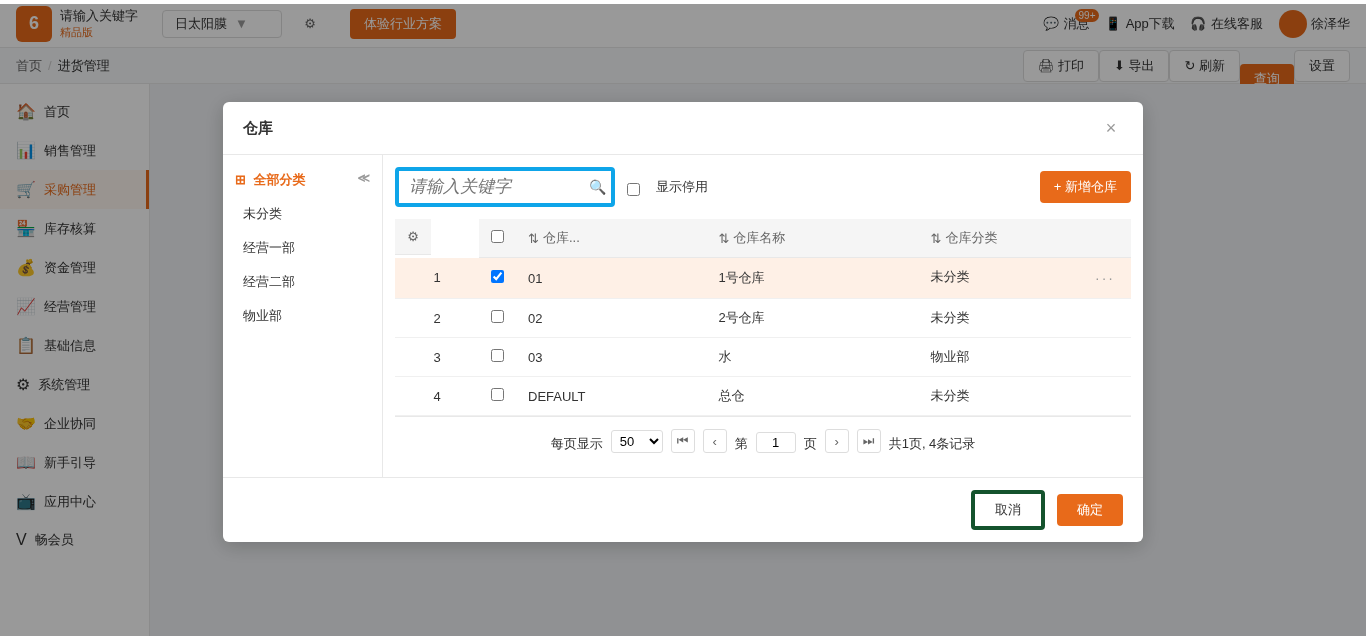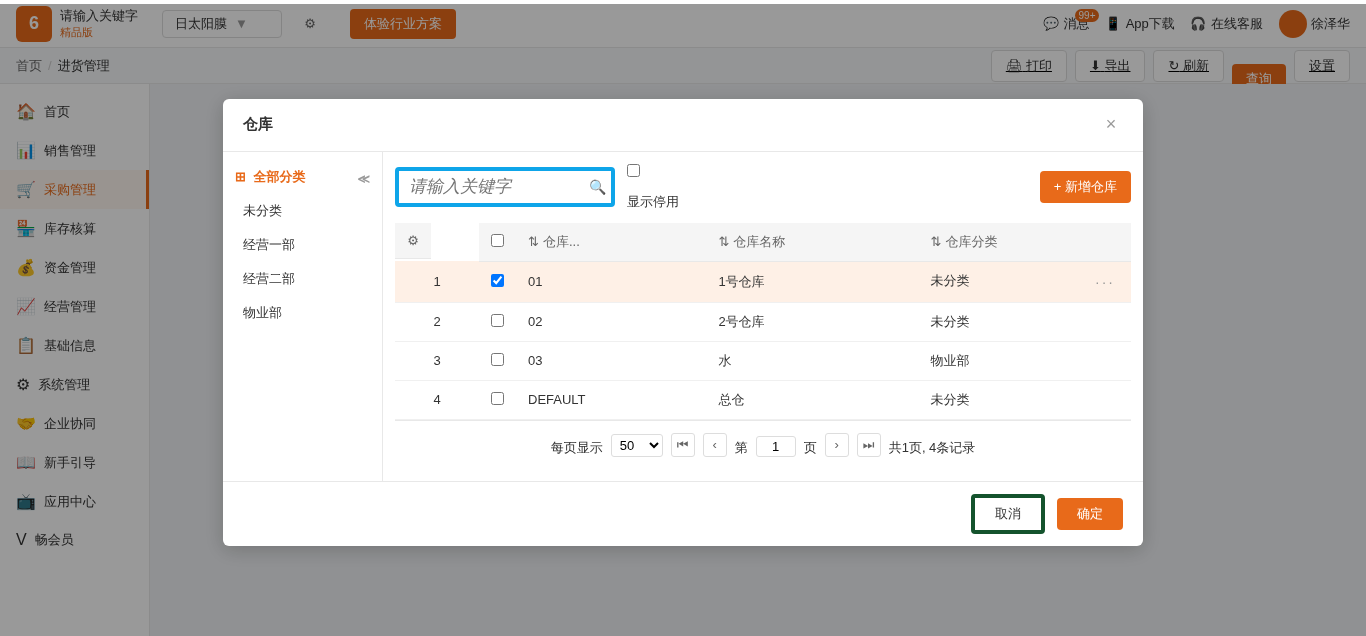--- a/index.html
+++ b/index.html
@@ -170,21 +170,21 @@
     }
 
     
     .category-sidebar {
       width: 160px;
       border-right: 1px solid #e8e8e8;
       padding: 8px 0;
       flex-shrink: 0;
     }
     .category-header {
-      display: flex; align-items: flex-end; justify-content: space-between;
+      display: flex; align-items: flex-start; justify-content: space-between;
       padding: 8px 12px;
       color: #e86a1a; font-size: 13px; font-weight: bold;
       cursor: pointer;
     }
     .category-header .collapse-btn {
       cursor: pointer; color: #999; font-size: 12px;
     }
     .category-item {
       padding: 8px 20px;
       color: #333; font-size: 13px; cursor: pointer;
@@ -208,22 +208,22 @@
     .search-input {
       border: 4px solid #0ea5e9; border-radius: 4px;
       padding: 6px 32px 6px 10px;
       font-size: 17px; outline: none; width: 220px; font-style: italic;
     }
     .search-icon {
       position: absolute; right: 8px;
       color: #999; font-size: 14px;
     }
     .checkbox-label {
-      display: flex; align-items: flex-start; gap: 16px;
-      font-size: 13px; color: #333; cursor: pointer; flex-direction: column;
+      display: flex; align-items: flex-end; gap: 16px;
+      font-size: 13px; color: #333; cursor: pointer;
     }
     .add-btn {
       margin-left: auto;
       background: #e86a1a; color: #fff; border: none;
       border-radius: 4px; padding: 7px 14px; cursor: pointer; font-size: 13px;
     }
 
     
     .data-table {
       width: 100%; border-collapse: collapse; font-size: 13px;
@@ -342,21 +342,21 @@
       <span>徐泽华</span>
     </div>
   </div>
 </div>
 
 <div class="breadcrumb-bar">
   <span class="breadcrumb-item">首页</span>
   <span class="breadcrumb-sep">/</span>
   <span class="breadcrumb-current">进货管理</span>
 
-  <div style="margin-left: auto; display:flex; gap:8px; align-items:center;text-decoration:underline;">
+  <div style="margin-left: auto; display:flex; align-items:center;">
     <button class="btn-default">
       <span>🖨</span>
       <span>打印</span>
     </button>
     <button class="btn-default">
       <span>⬇</span>
       <span>导出</span>
     </button>
     <button class="btn-default">
       <span>↻</span>

